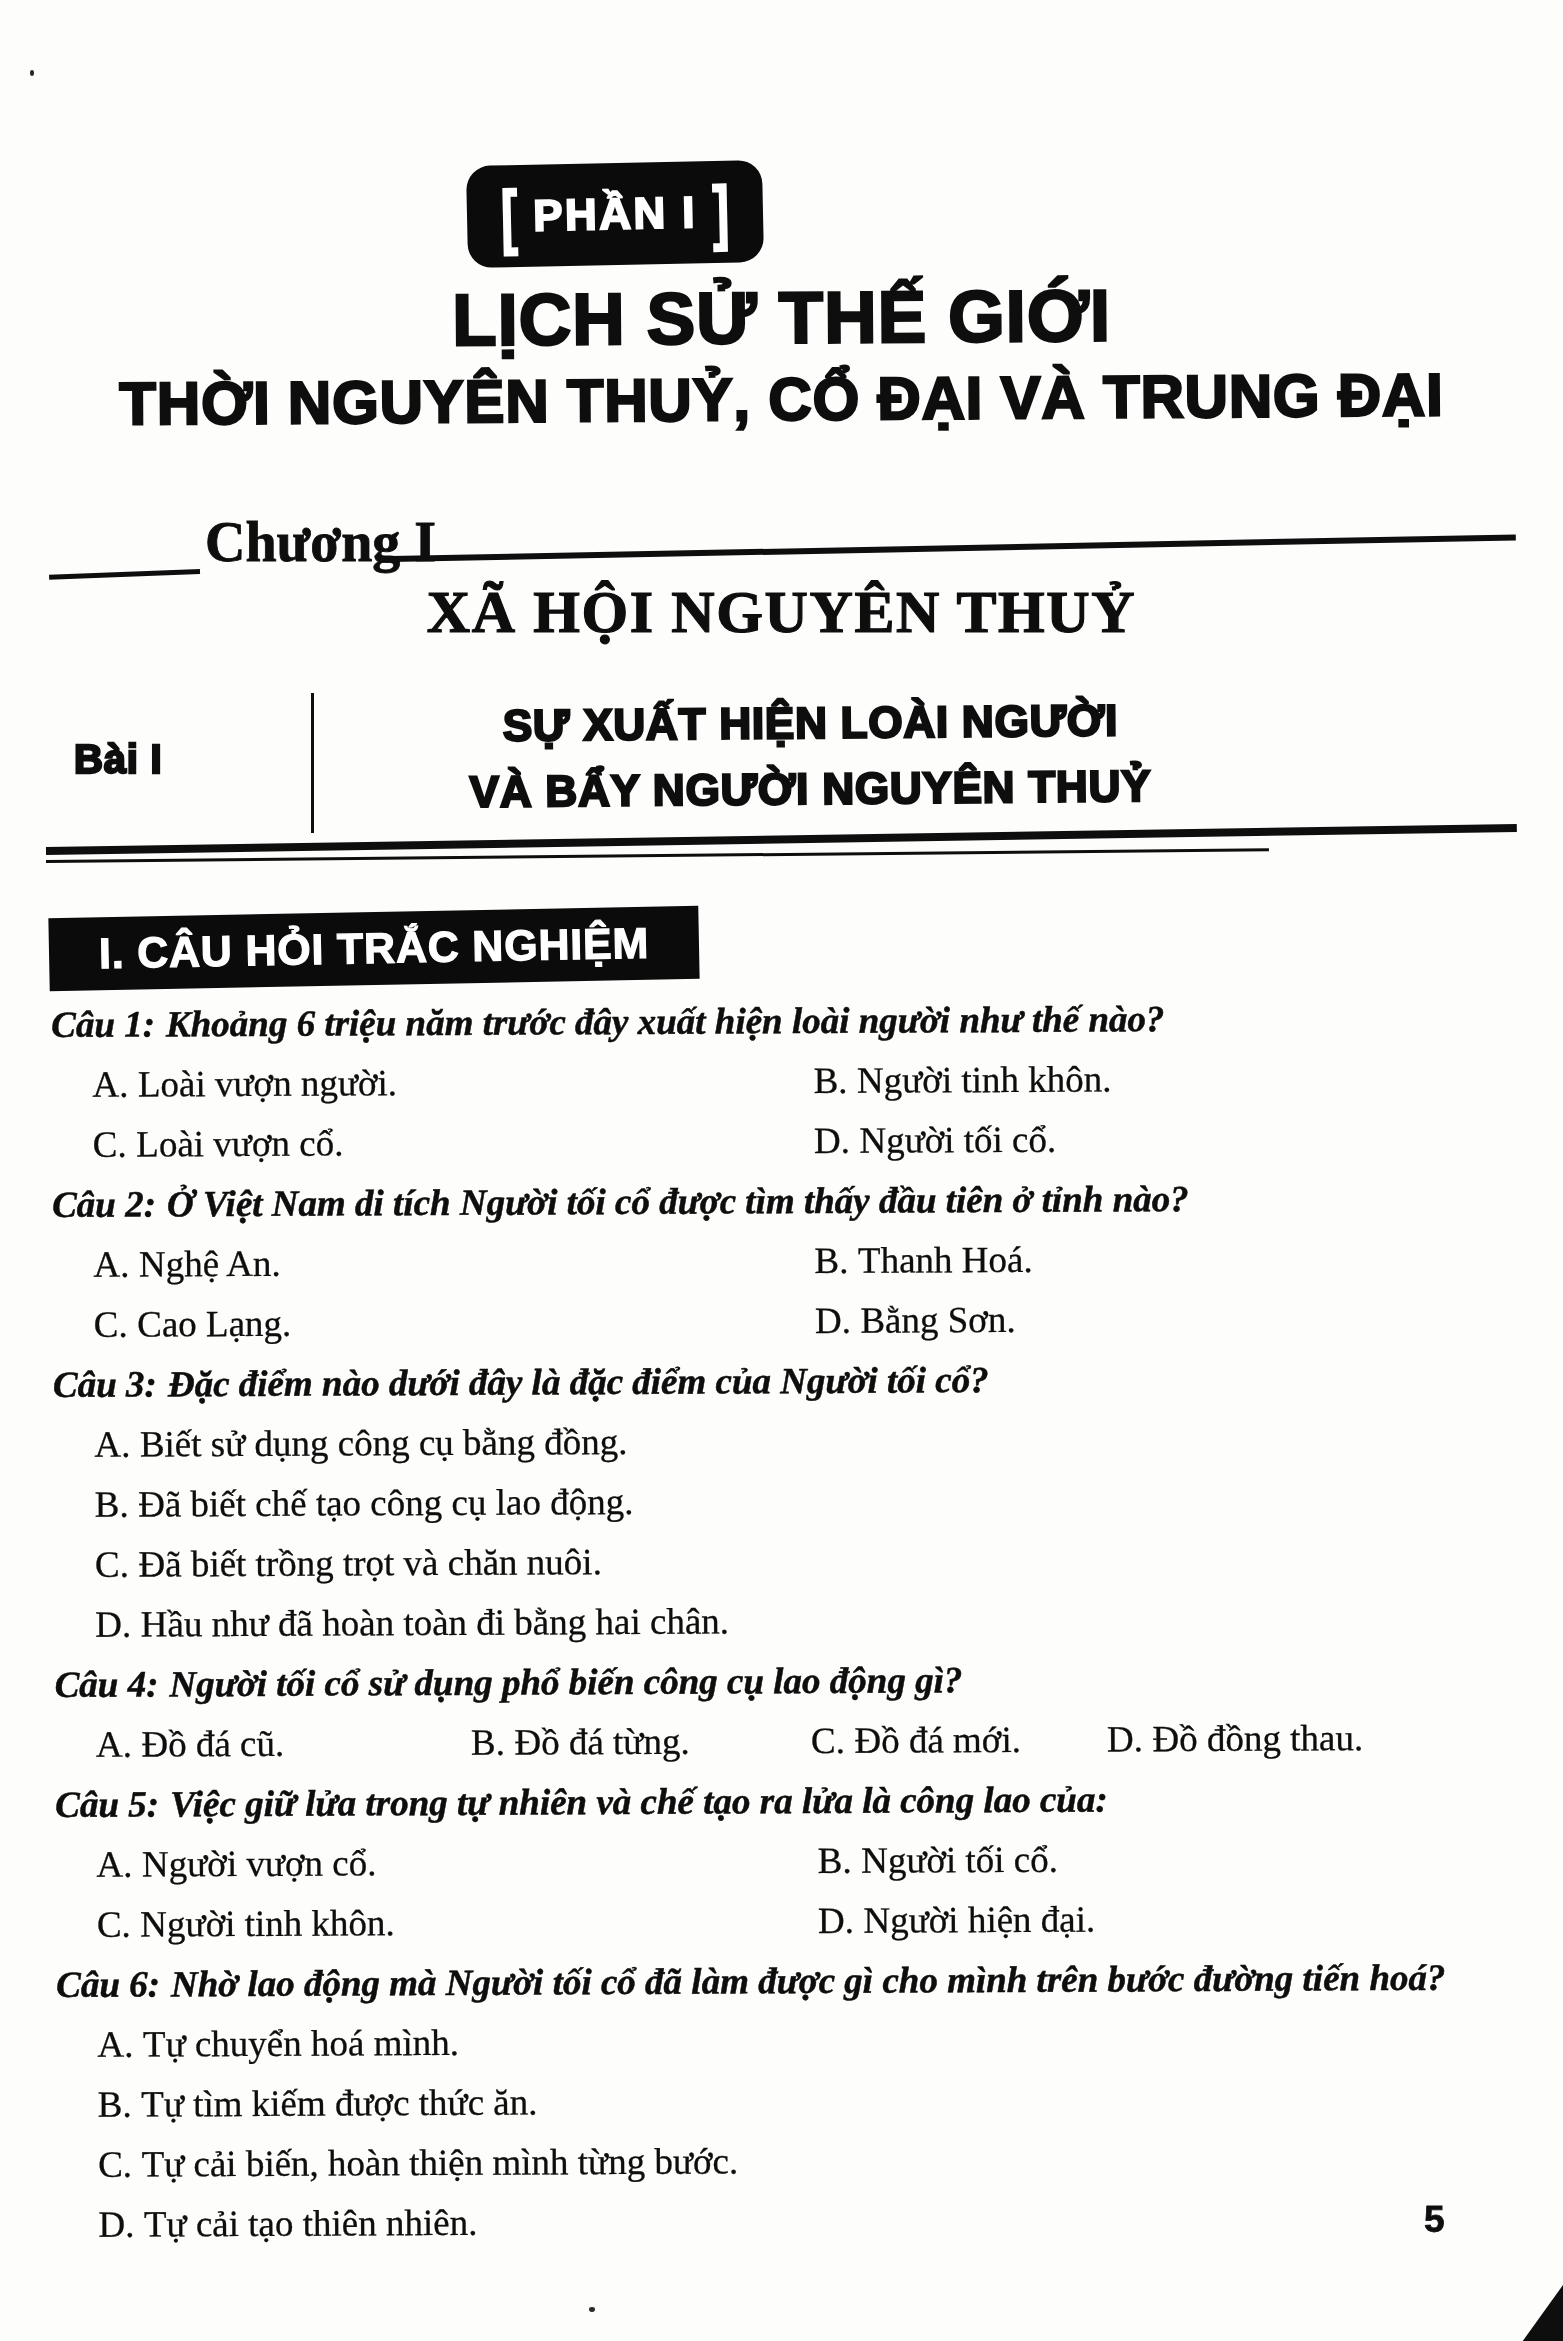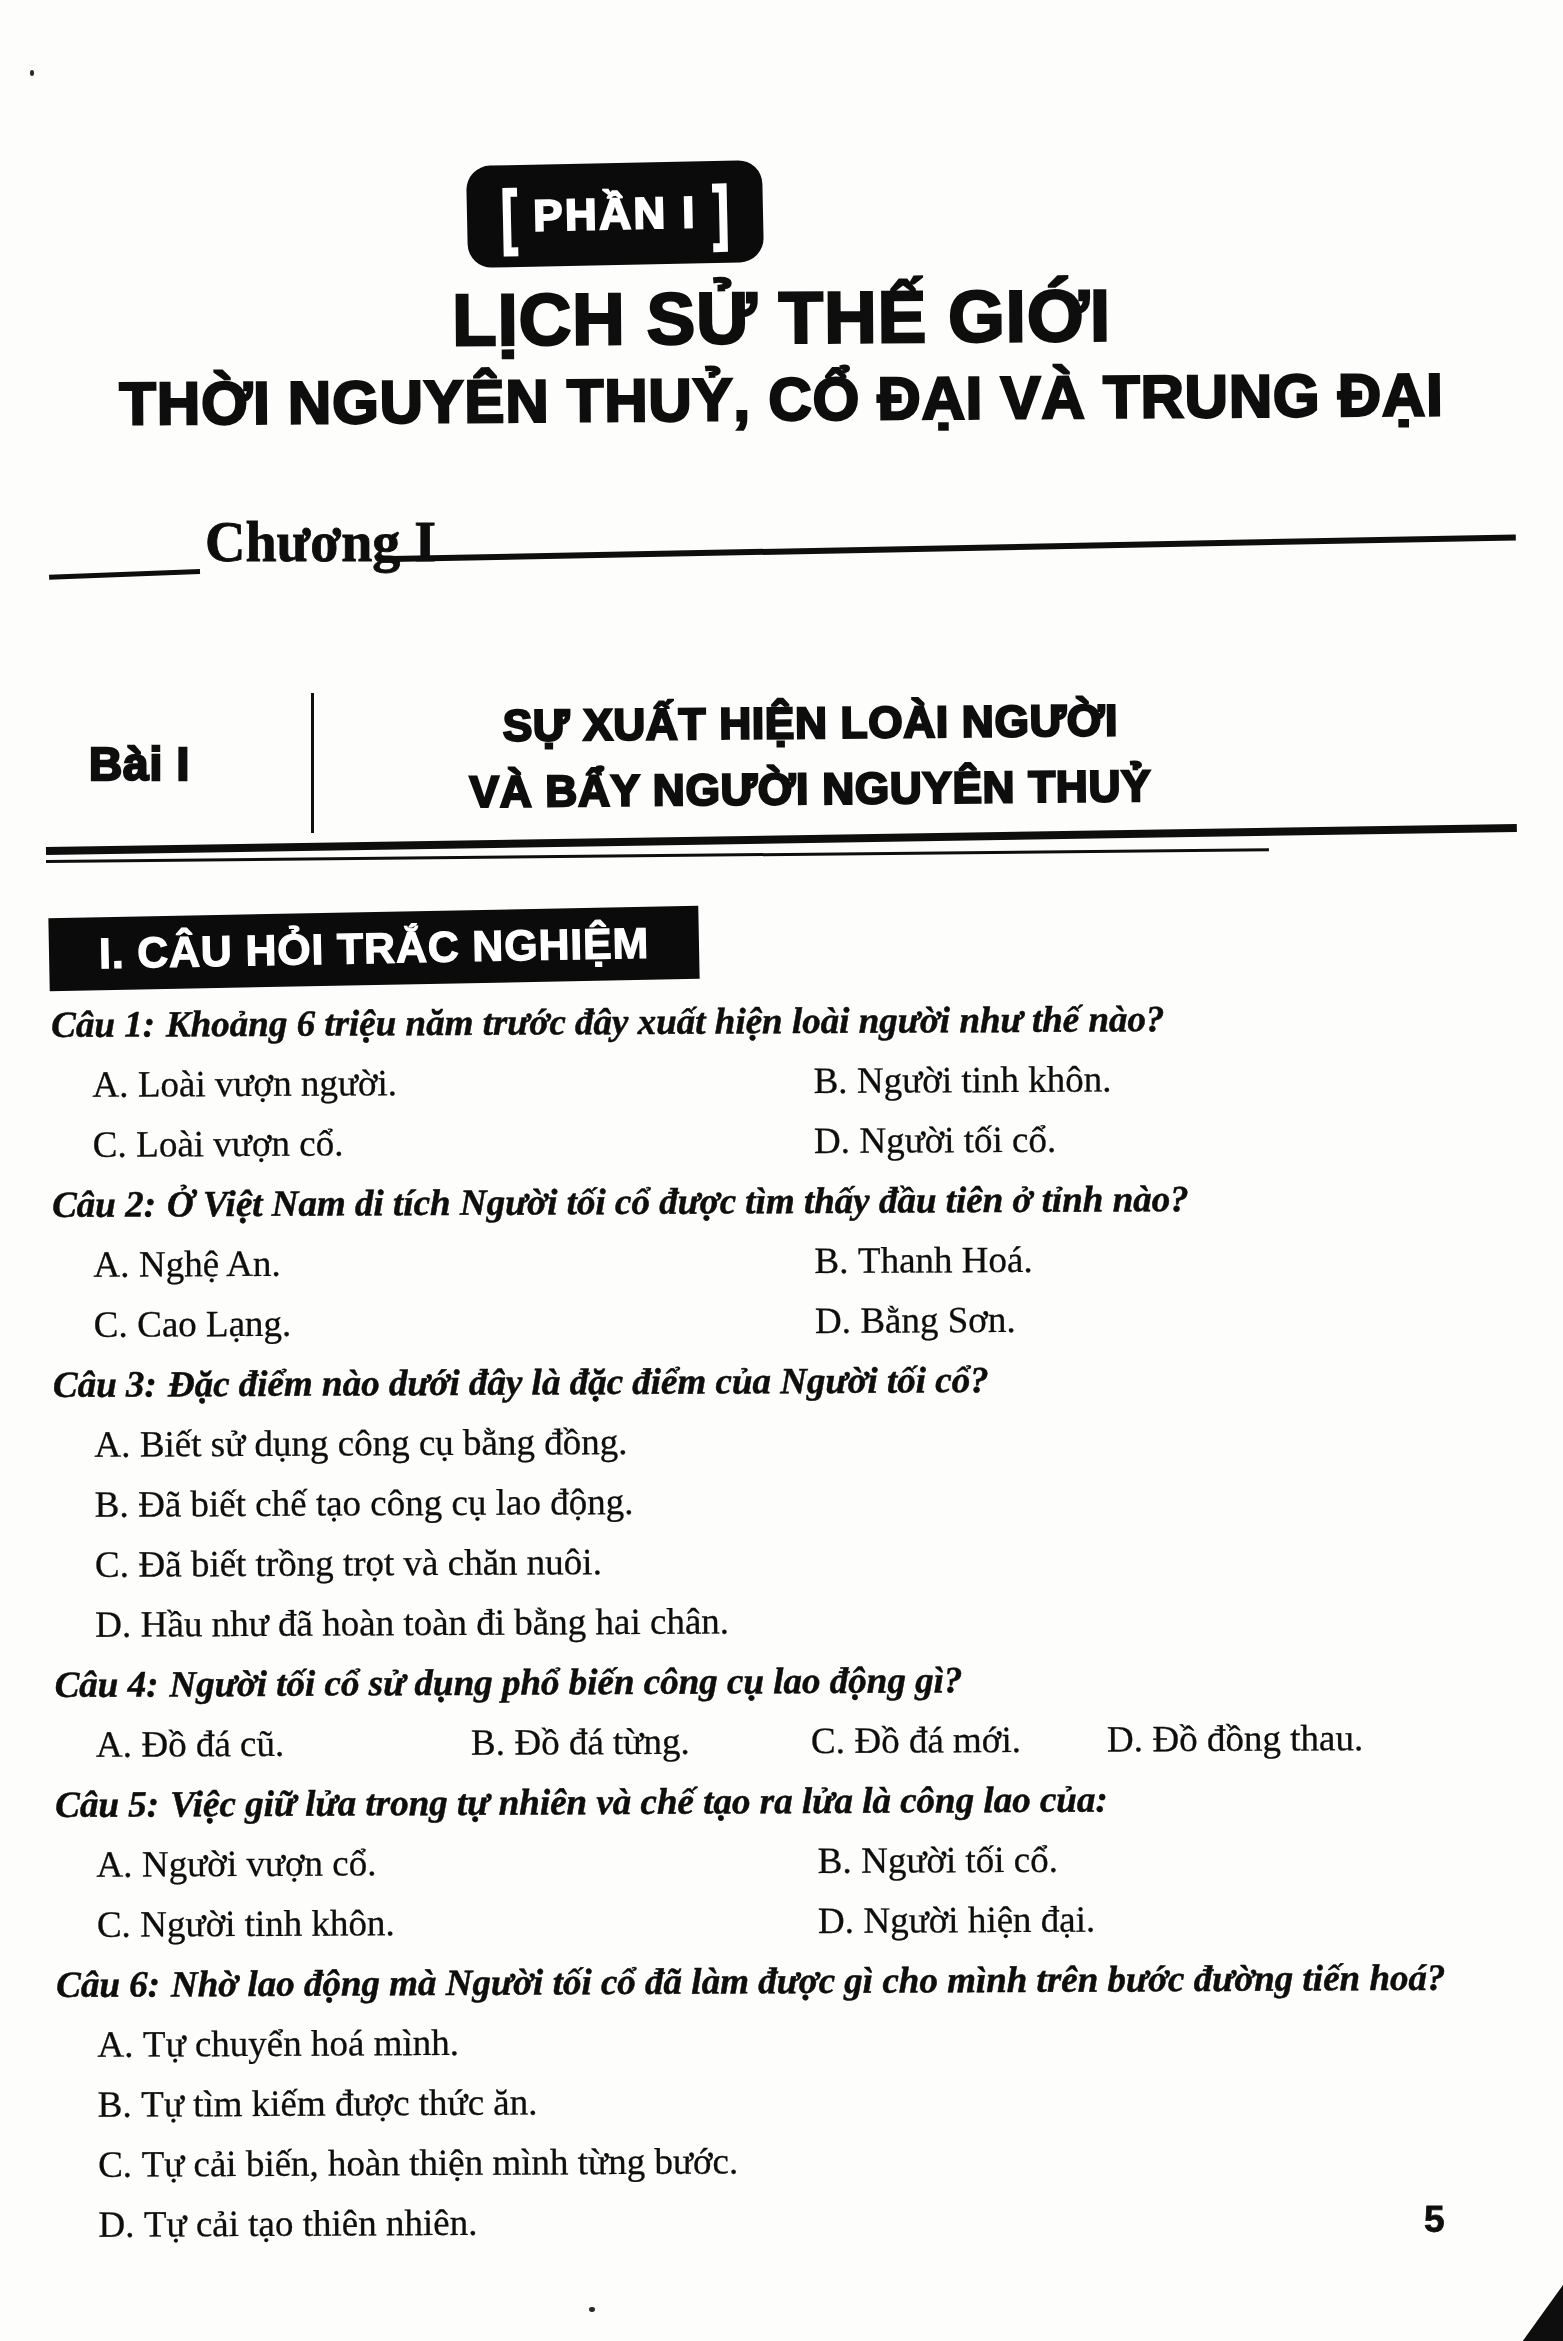--- a/index.html
+++ b/index.html
@@ -58,21 +58,21 @@
     position:absolute;left:391px;top:556px;width:1125px;height:5.6px;background:#0e0e0e;
     transform:rotate(-1.1deg);transform-origin:left center;
   }
   .chapter-title{
     position:absolute;left:0;right:0;top:578px;text-align:center;
     font-family:"Liberation Serif",serif;font-weight:700;font-size:60px;
     -webkit-text-stroke:1.2px #0e0e0e;letter-spacing:1.6px;white-space:nowrap;
   }
   
   .lesson-label{
-    position:absolute;left:89px;top:737px;font-size:46px;
+    position:absolute;left:74px;top:737px;font-size:40px;
   }
   .lesson-divider{
     position:absolute;left:311px;top:693px;width:3.2px;height:140px;background:#0e0e0e;
   }
   .lesson-title-1{
     position:absolute;left:334px;width:953px;top:698px;text-align:center;font-size:44px;
     transform:rotate(-0.5deg);
   }
   .lesson-title-2{
     position:absolute;left:334px;width:953px;top:764px;text-align:center;font-size:44px;
@@ -141,20 +141,21 @@
     <span class="bracket">]</span>
   </div>
 
   <div class="part-title-1 display">LỊCH SỬ THẾ GIỚI</div>
   <div class="part-title-2 display">THỜI NGUYÊN THUỶ, CỔ ĐẠI VÀ TRUNG ĐẠI</div>
 
   <div class="chapter-rule-left"></div>
   <div class="chapter-label">Chương I</div>
   <div class="chapter-rule-right"></div>
 
+  <div class="chapter-title">XÃ HỘI NGUYÊN THUỶ</div>
 
   <div class="lesson-label display">Bài I</div>
   <div class="lesson-divider"></div>
   <div class="lesson-title-1 display">SỰ XUẤT HIỆN LOÀI NGƯỜI</div>
   <div class="lesson-title-2 display">VÀ BẨY NGƯỜI NGUYÊN THUỶ</div>
 
   <div class="header-rule-thick"></div>
   <div class="header-rule-thin"></div>
 
   <div class="section-heading">I. CÂU HỎI TRẮC NGHIỆM</div>

